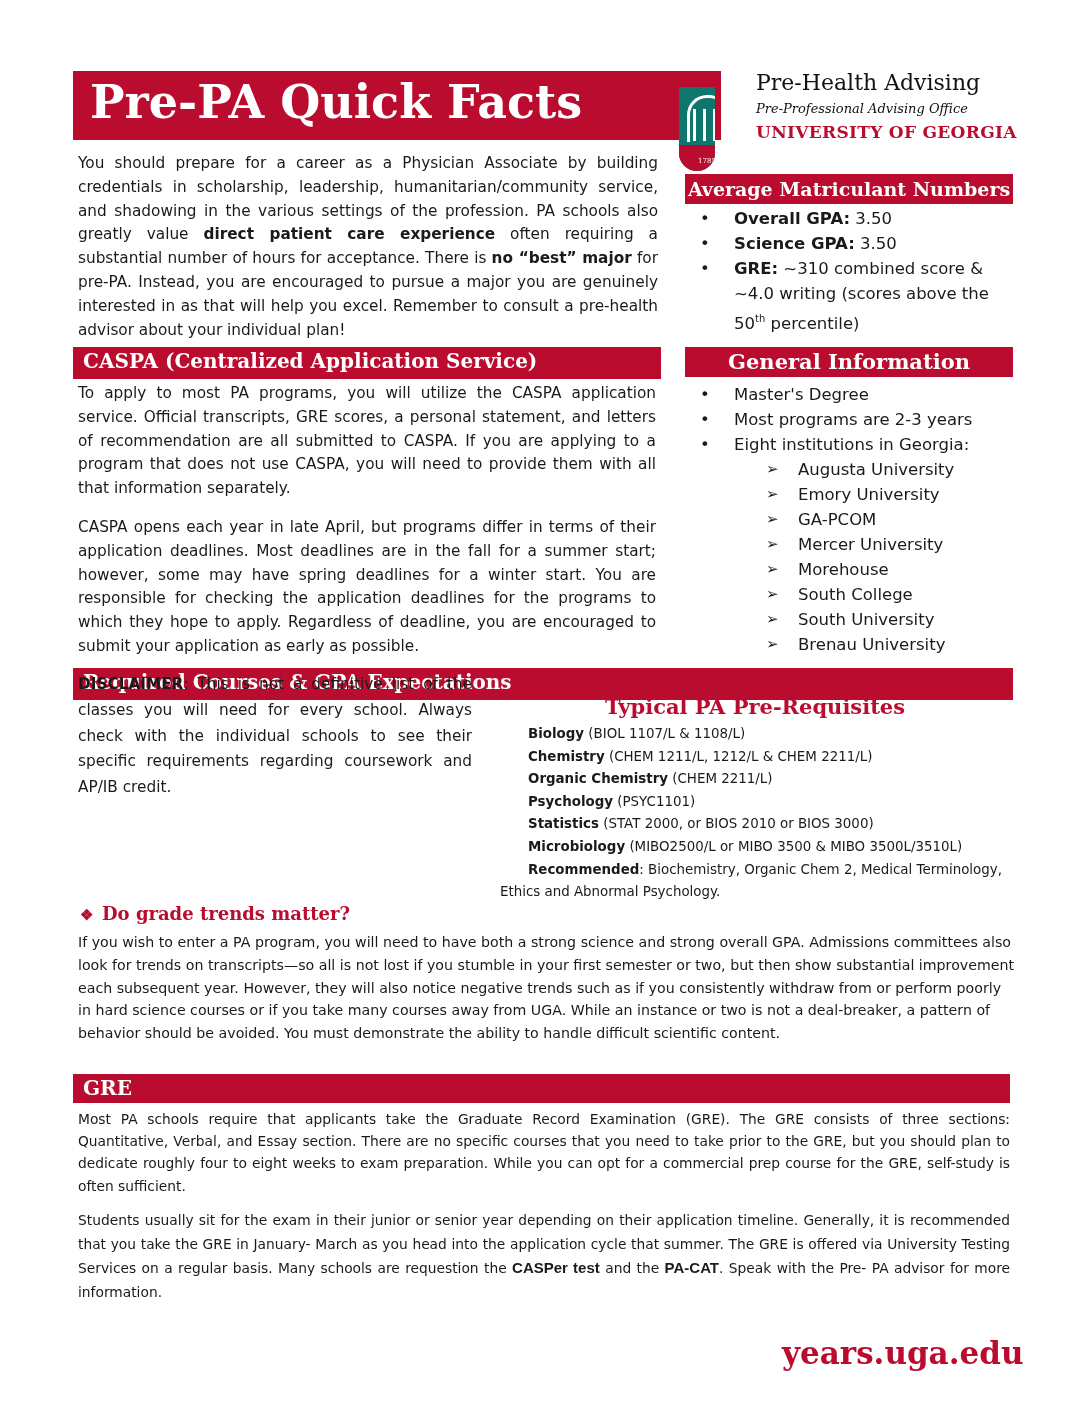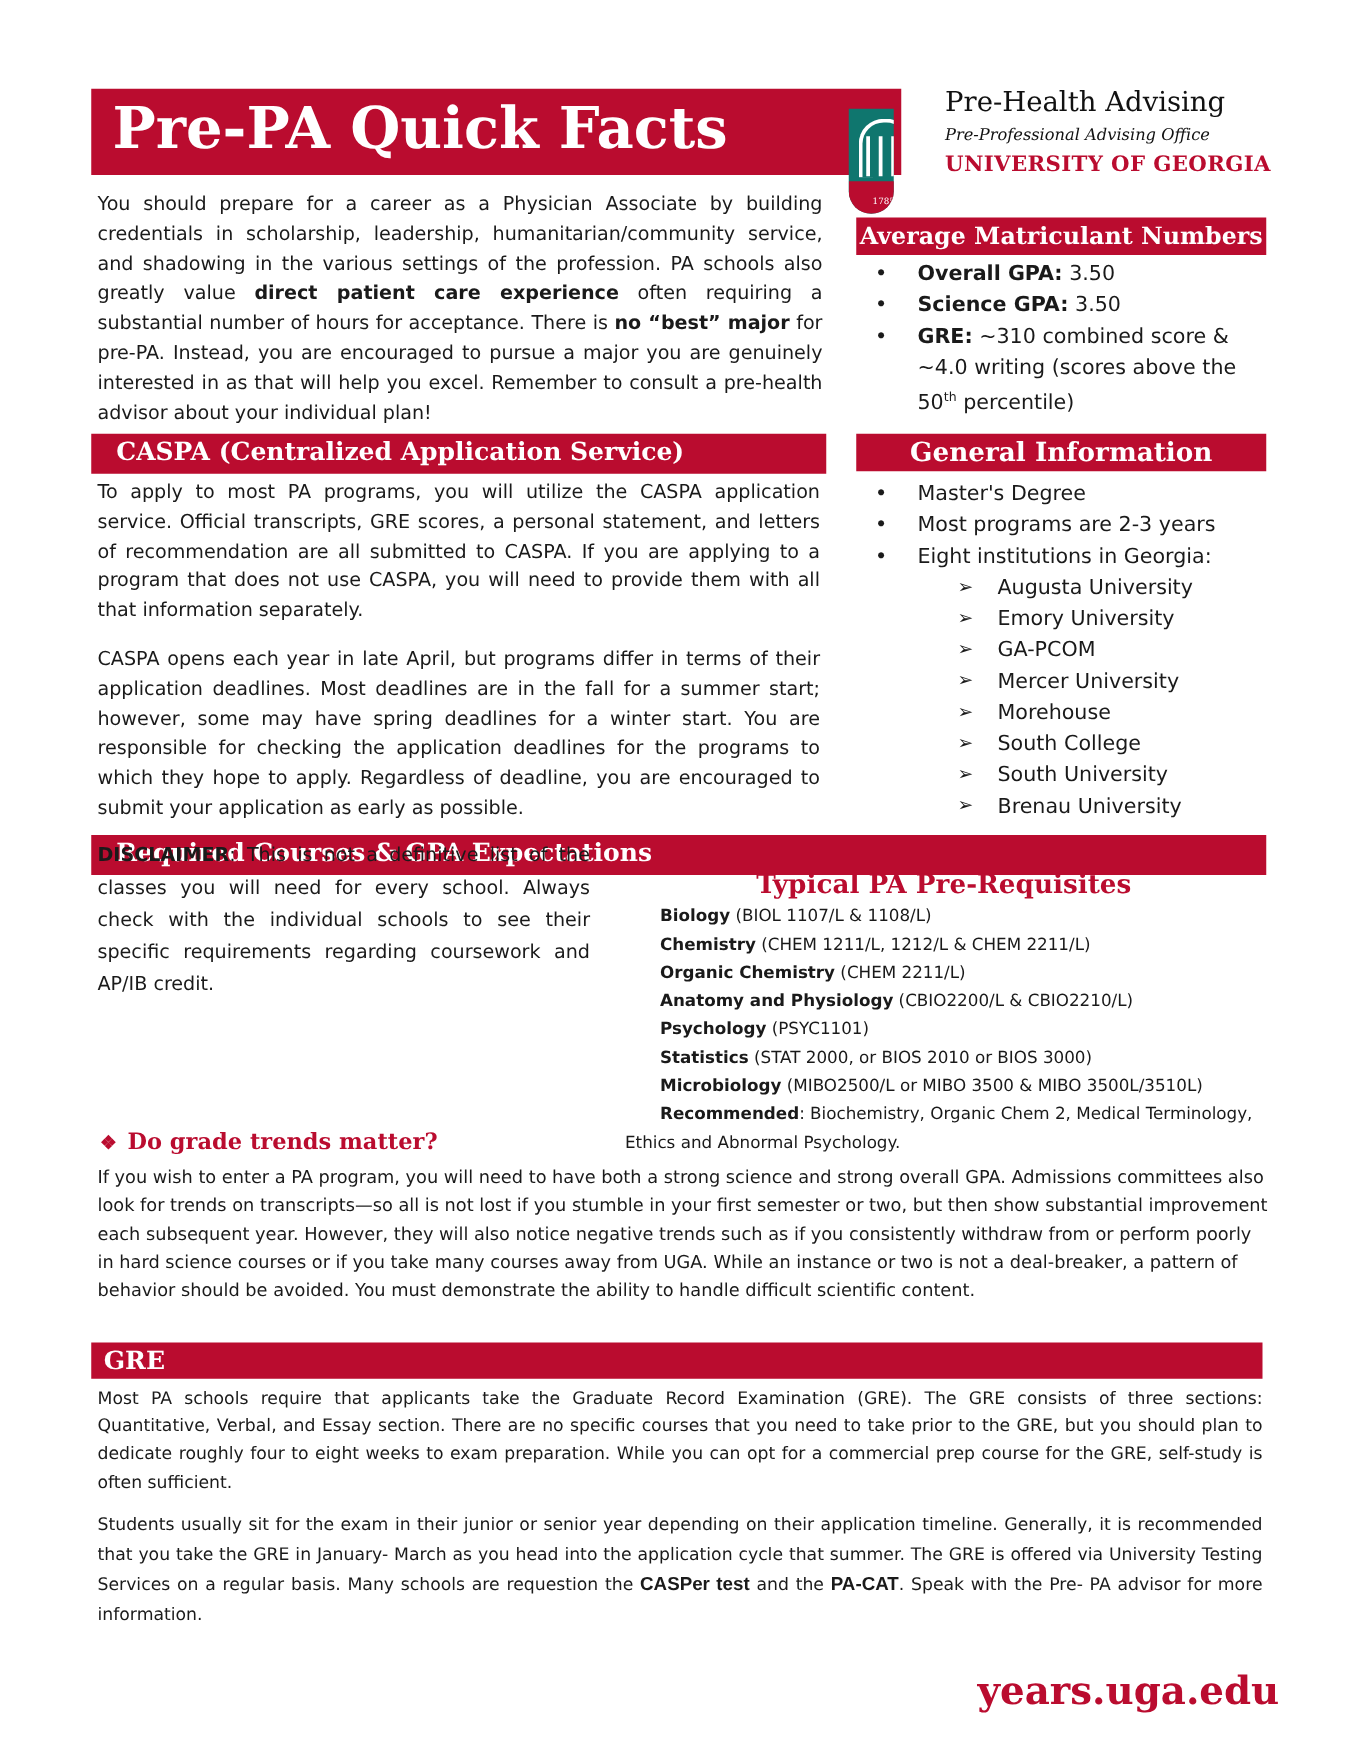--- a/index.html
+++ b/index.html
@@ -12,21 +12,21 @@
   .logo .shield { position: absolute; left: 0; top: 0; width: 36px; height: 84px; background: #0f766e; border-radius: 0 0 28px 28px; overflow: hidden; margin-top: 21px; }
   .logo .shield .red { position: absolute; left: 0; bottom: 0; width: 56px; height: 26px; background: #ba0c2f; }
   .logo .shield .yr { position: absolute; left: 0; bottom: 6px; width: 56px; text-align: center; color: #fff; font-size: 7px; font-family: "DejaVu Serif", serif; }
   .logo .shield .arch { position: absolute; left: 8px; top: 8px; width: 36px; height: 44px; border: 3px solid #fff; border-bottom: none; border-radius: 20px 20px 0 0; }
   .logo .shield .col { position: absolute; top: 22px; width: 3px; height: 32px; background: #fff; }
   .logo .l1 { position: absolute; left: 77px; top: 4px; font-family: "DejaVu Serif", serif; font-size: 22px; color: #111; }
   .logo .l2 { position: absolute; left: 77px; top: 35px; font-family: "DejaVu Serif", serif; font-size: 13px; font-style: italic; font-weight: normal; color: #111; }
   .logo .l3 { position: absolute; left: 77px; top: 56px; font-family: "DejaVu Serif", serif; font-size: 17px; font-weight: bold; color: #ba0c2f; letter-spacing: 0.3px; }
   .para { font-family: "DejaVu Sans", sans-serif; font-size: 15.3px; line-height: 23.8px; text-align: justify; color: #1a1a1a; }
   .intro { left: 78px; top: 152px; width: 580px; }
-  .sec-bar { height: 32px; font-size: 20px; line-height: 28px; padding-left: 20px; box-sizing: border-box; }
+  .sec-bar { height: 32px; font-size: 20px; line-height: 28px; padding-left: 10px; box-sizing: border-box; }
   .sec-bar.center { text-align: center; padding-left: 0; }
   .avg-bar { left: 685px; top: 174px; width: 328px; height: 30px; font-size: 19px; line-height: 30px; }
   .avg-list { left: 700px; top: 206px; width: 310px; font-size: 16.5px; line-height: 25px; }
   .bul { position: relative; padding-left: 34px; }
   .bul .dot { position: absolute; left: 0; top: 0; }
   .caspa-bar { left: 73px; top: 347px; width: 588px; }
   .gen-bar { left: 685px; top: 347px; width: 328px; height: 30px; line-height: 30px; font-size: 21px; }
   .caspa1 { left: 78px; top: 382px; width: 578px; }
   .caspa2 { left: 78px; top: 516px; width: 578px; }
   .gen-list { left: 700px; top: 382px; width: 310px; font-size: 16.5px; line-height: 25px; }
@@ -95,21 +95,20 @@
   <div class="sub"><span class="arr">➢</span><span>Brenau University</span></div>
 </div>
 
 <div class="abs bar sec-bar req-bar">Required Courses &amp; GPA Expectations</div>
 <div class="abs para disc"><b>DISCLAIMER</b><span>: This is not a definitive list of the classes you will need for every school.  Always check with the individual schools to see their specific requirements regarding coursework and AP/IB credit.</span></div>
 <div class="abs prereq-title">Typical PA Pre-Requisites</div>
 <div class="abs prereq">
   <div><b>Biology</b><span> (BIOL 1107/L &amp; 1108/L)</span></div>
   <div><b>Chemistry</b><span> (CHEM 1211/L, 1212/L &amp; CHEM 2211/L)</span></div>
   <div><b>Organic Chemistry</b><span> (CHEM 2211/L)</span></div>
-  <div><b>Anatomy and Physiology</b><span> (CBIO2200/L &amp; CBIO2210/L)</span></div>
   <div><b>Psychology</b><span> (PSYC1101)</span></div>
   <div><b>Statistics</b><span> (STAT 2000, or BIOS 2010 or BIOS 3000)</span></div>
   <div><b>Microbiology</b><span> (MIBO2500/L or MIBO 3500 &amp; MIBO 3500L/3510L)</span></div>
   <div><b>Recommended</b><span>: Biochemistry, Organic Chem 2, Medical Terminology,</span></div>
   <div>Ethics and Abnormal Psychology.</div>
 </div>
 
 <div class="abs trend-head"><span class="star">❖</span><span>Do grade trends matter?</span></div>
 <div class="abs para trend">If you wish to enter a PA program, you will need to have both a strong science and strong overall GPA.  Admissions committees also look for trends on transcripts—so all is not lost if you stumble in your first semester or two, but then show substantial improvement each subsequent year. However, they will also notice negative trends such as if you consistently withdraw from or perform poorly in hard science courses or if you take many courses away from UGA.  While an instance or two is not a deal-breaker, a pattern of behavior should be avoided. You must demonstrate the ability to handle difficult scientific content.</div>
 

